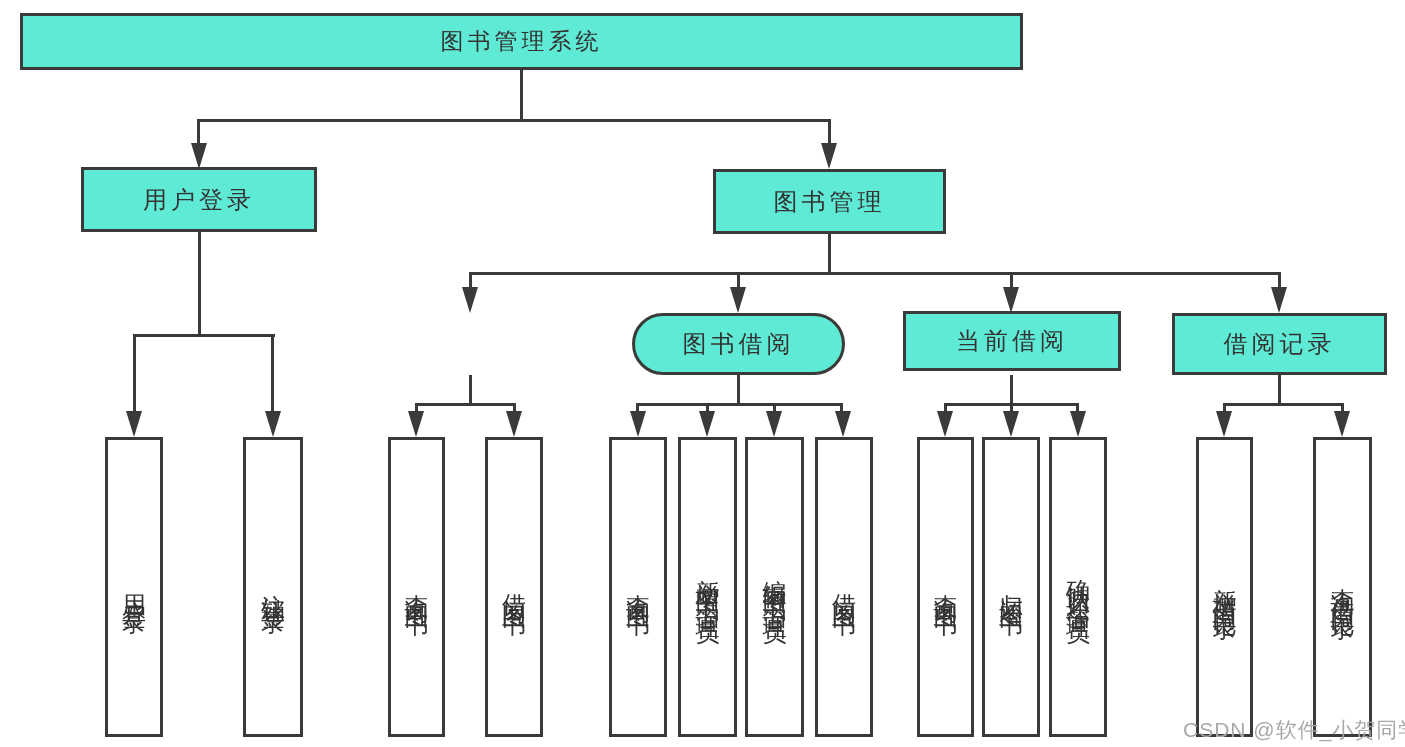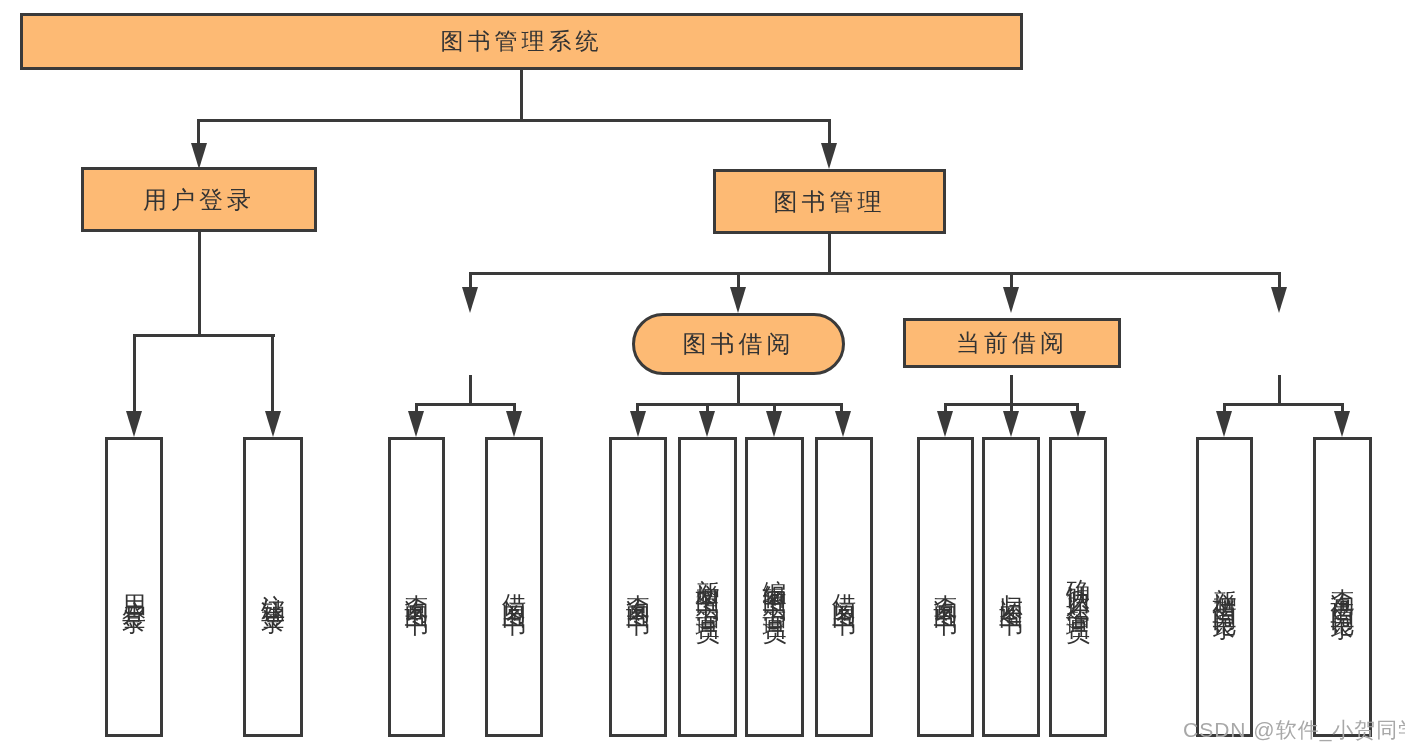--- a/index.html
+++ b/index.html
@@ -6,21 +6,21 @@
   body {
     width: 1405px; height: 747px;
     position: relative; overflow: hidden;
     font-family: "Liberation Sans", "DejaVu Sans", sans-serif;
   }
   .stage { position: absolute; inset: 0; }
 
   
   .box {
     position: absolute;
-    background: #fdba74;
+    background: #5eead4;
     border: 3px solid #3a3a3a;
     box-sizing: border-box;
     display: flex; align-items: center; justify-content: center;
     color: #333333;
     font-size: 24px;
     letter-spacing: 4px;
     white-space: nowrap;
     z-index: 2;
   }
   .box.root { font-size: 23px; }
@@ -98,21 +98,22 @@
   <div class="vl" style="left:469px; top:272px; height:16px;"></div>
   <div class="ar" style="left:462px; top:287px;"></div>
   <div class="vl" style="left:737px; top:272px; height:16px;"></div>
   <div class="ar" style="left:730px; top:287px;"></div>
   <div class="vl" style="left:1010px; top:272px; height:16px;"></div>
   <div class="ar" style="left:1003px; top:287px;"></div>
   <div class="vl" style="left:1278px; top:272px; height:16px;"></div>
   <div class="ar" style="left:1271px; top:287px;"></div>
 
   <div class="box" style="left:632px; top:313px; width:213px; height:62px;border-radius:31px;">图书借阅</div>
-  <div class="box" style="left:903px; top:318px; width:218px; height:50px;">当前借阅</div>
+  <div class="box" style="left:903px; top:311px; width:218px; height:60px;">当前借阅</div>
+  <div class="box" style="left:1172px; top:313px; width:215px; height:62px;">借阅记录</div>
 
   <div class="vl" style="left:469px; top:375px; height:31px;"></div>
   <div class="hl" style="left:415px; top:403px; width:101px;"></div>
   <div class="vl" style="left:415px; top:403px; height:9px;"></div>
   <div class="ar" style="left:408px; top:411px;"></div>
   <div class="vl" style="left:513px; top:403px; height:9px;"></div>
   <div class="ar" style="left:506px; top:411px;"></div>
 
   <div class="vl" style="left:737px; top:375px; height:31px;"></div>
   <div class="hl" style="left:636px; top:403px; width:207px;"></div>

